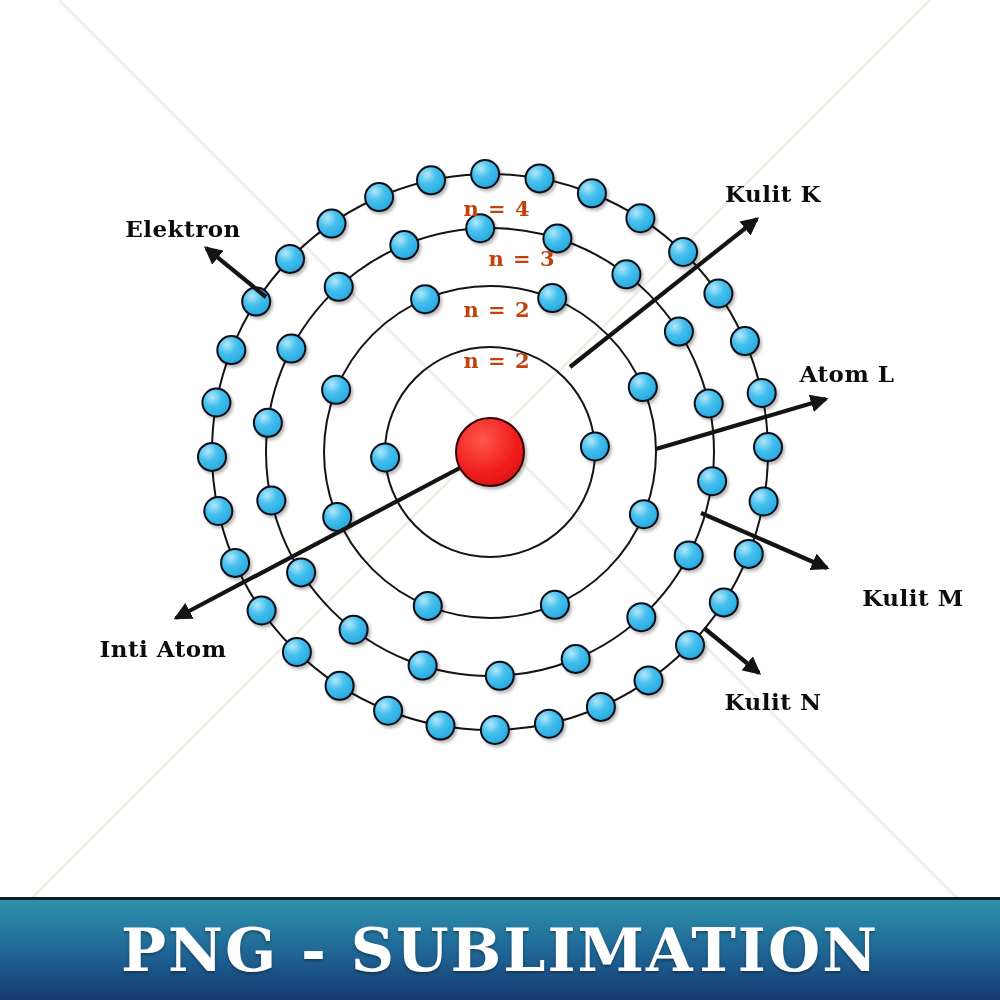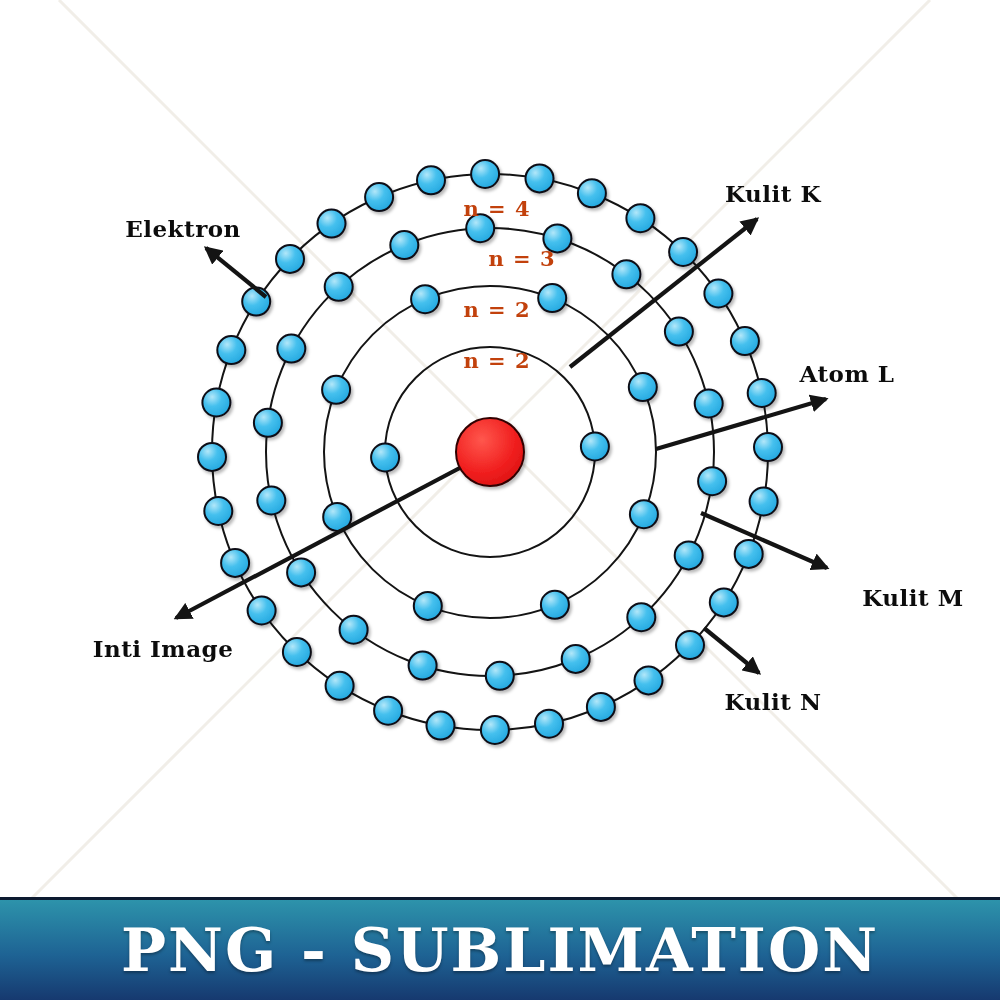--- a/index.html
+++ b/index.html
@@ -122,19 +122,19 @@
   <div class="lbl shell-lbl" id="shell-lbl-0" style="left: 497px; top: 360px;">n = 2</div>
   <div class="lbl shell-lbl" id="shell-lbl-1" style="left: 497px; top: 309px; text-align: center;">n = 2</div>
   <div class="lbl shell-lbl" id="shell-lbl-2" style="left: 522px; top: 258px;">n = 3</div>
   <div class="lbl shell-lbl" id="shell-lbl-3" style="left: 497px; top: 208px;">n = 4</div>
 
   <div class="lbl ann-lbl" id="ann-lbl-0" style="left: 183px; top: 228px; text-align: right;">Elektron</div>
   <div class="lbl ann-lbl" id="ann-lbl-1" style="left: 773px; top: 193px;">Kulit K</div>
   <div class="lbl ann-lbl" id="ann-lbl-2" style="left: 847px; top: 373px;">Atom L</div>
   <div class="lbl ann-lbl" id="ann-lbl-3" style="left: 885px; top: 597px; margin-left: 28px;">Kulit M</div>
   <div class="lbl ann-lbl" id="ann-lbl-4" style="left: 773px; top: 701px; text-align: center;">Kulit N</div>
-  <div class="lbl ann-lbl" id="ann-lbl-5" style="left: 163px; top: 648px;">Inti Image</div>
+  <div class="lbl ann-lbl" id="ann-lbl-5" style="left: 163px; top: 648px;">Inti Atom</div>
 
 
   <div class="banner">
     <span>PNG - SUBLIMATION</span>
   </div>
 </div>
 
 </body></html>

